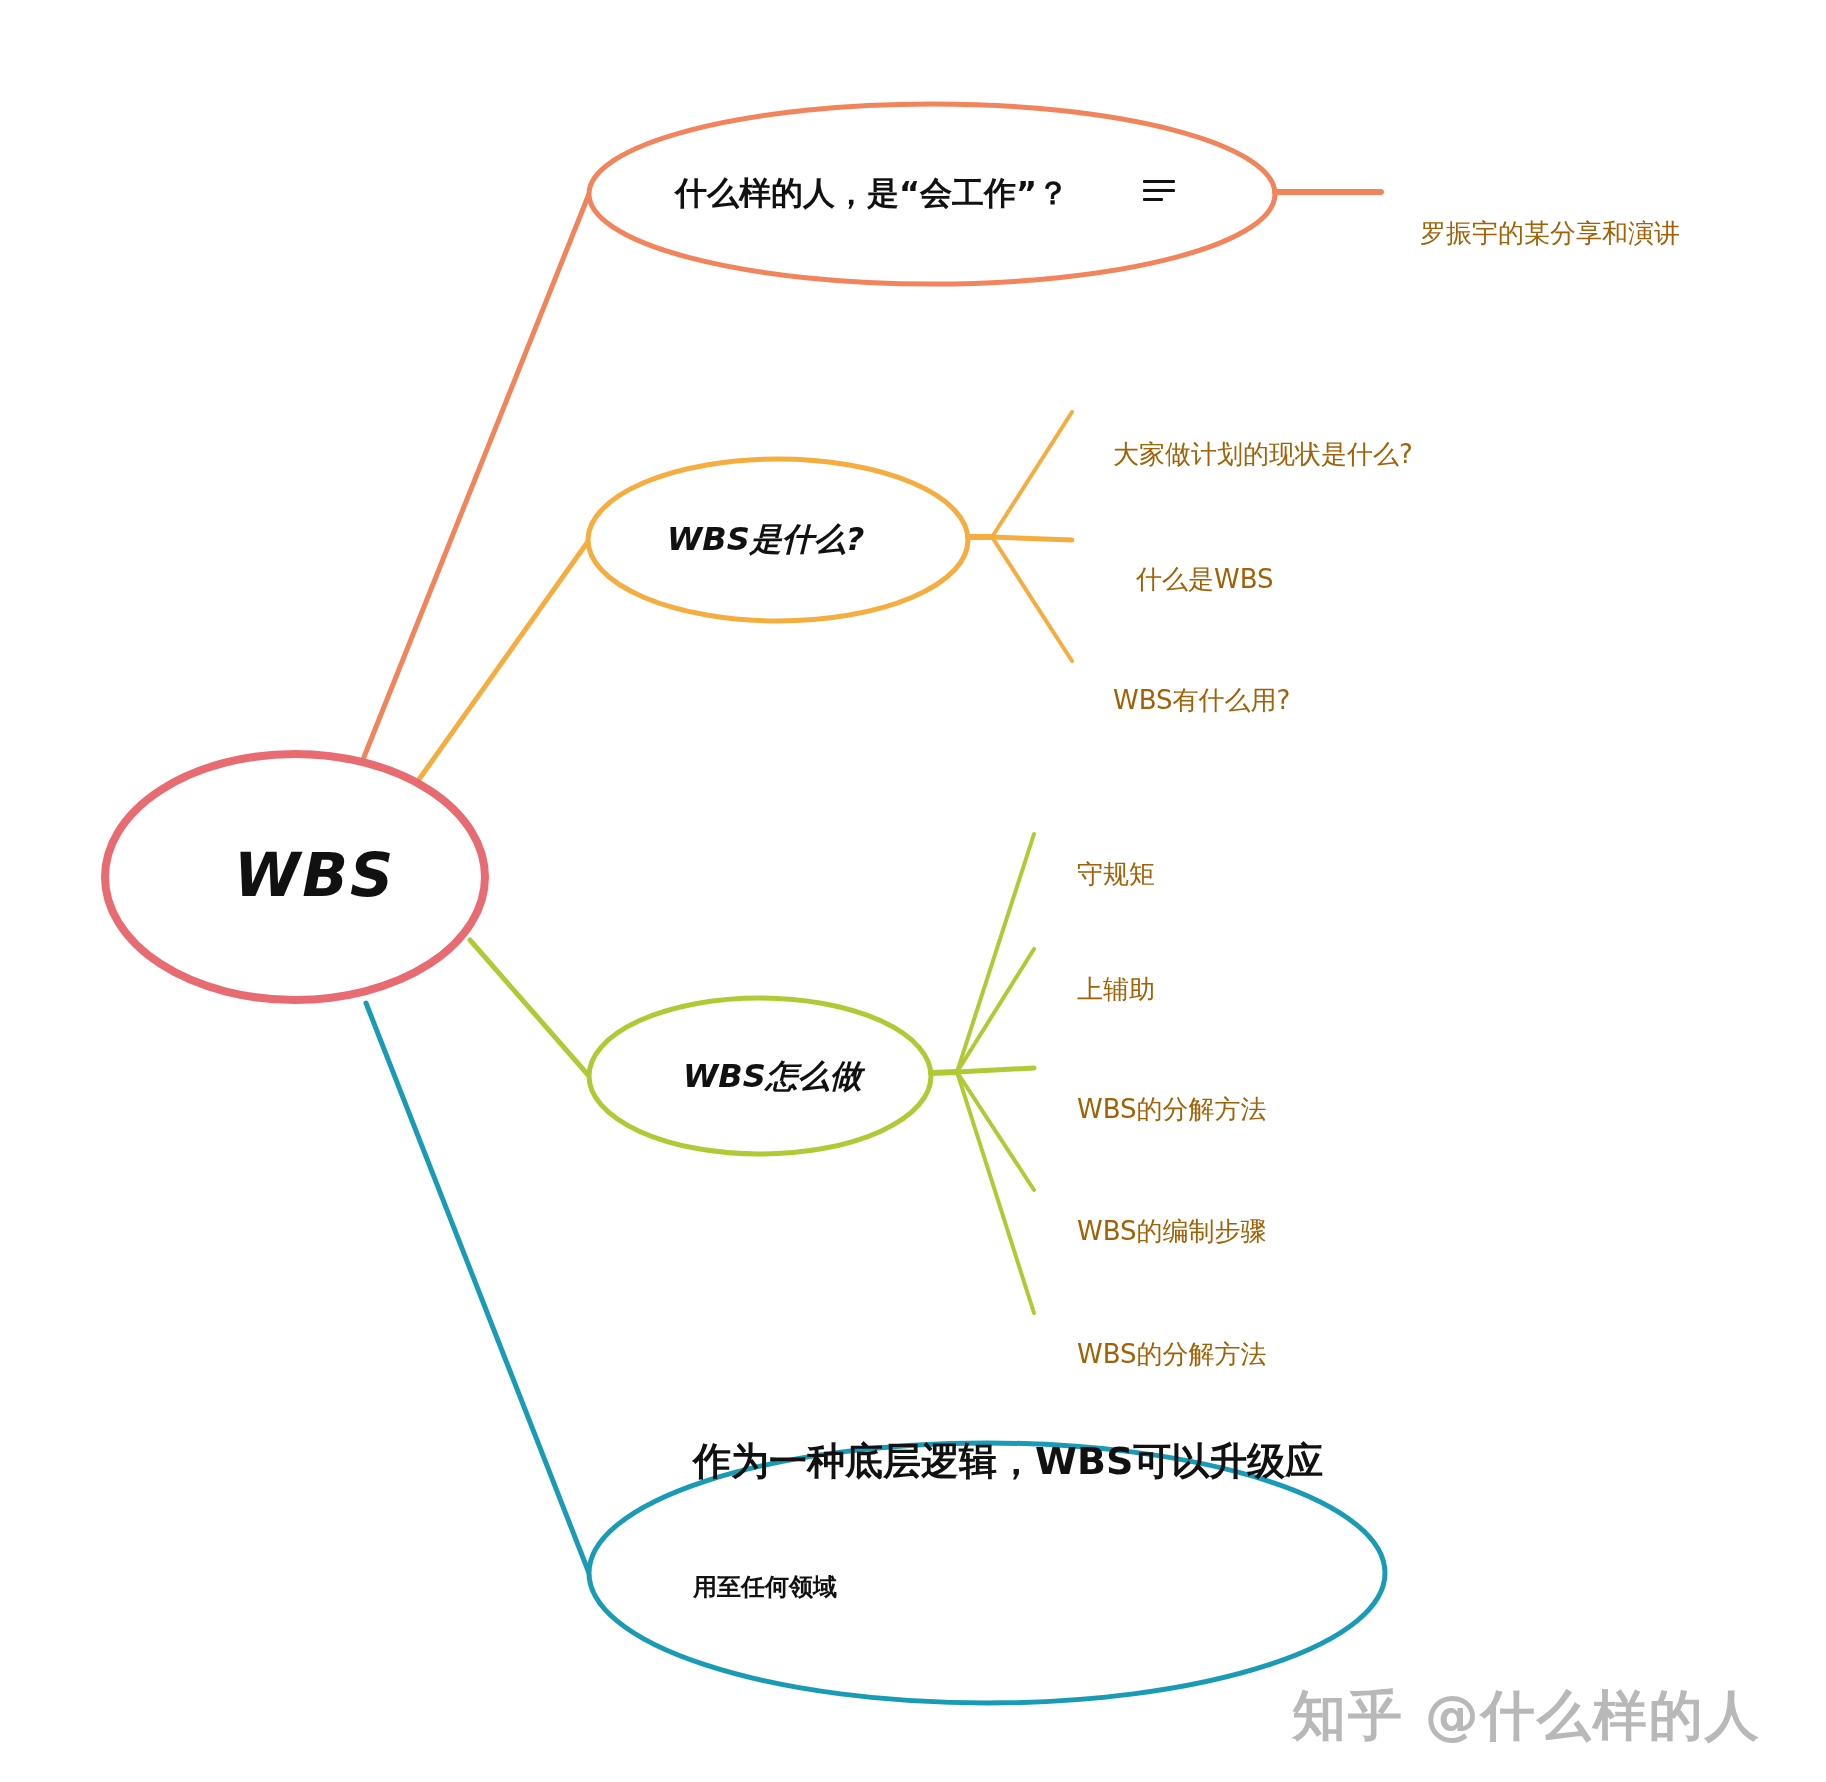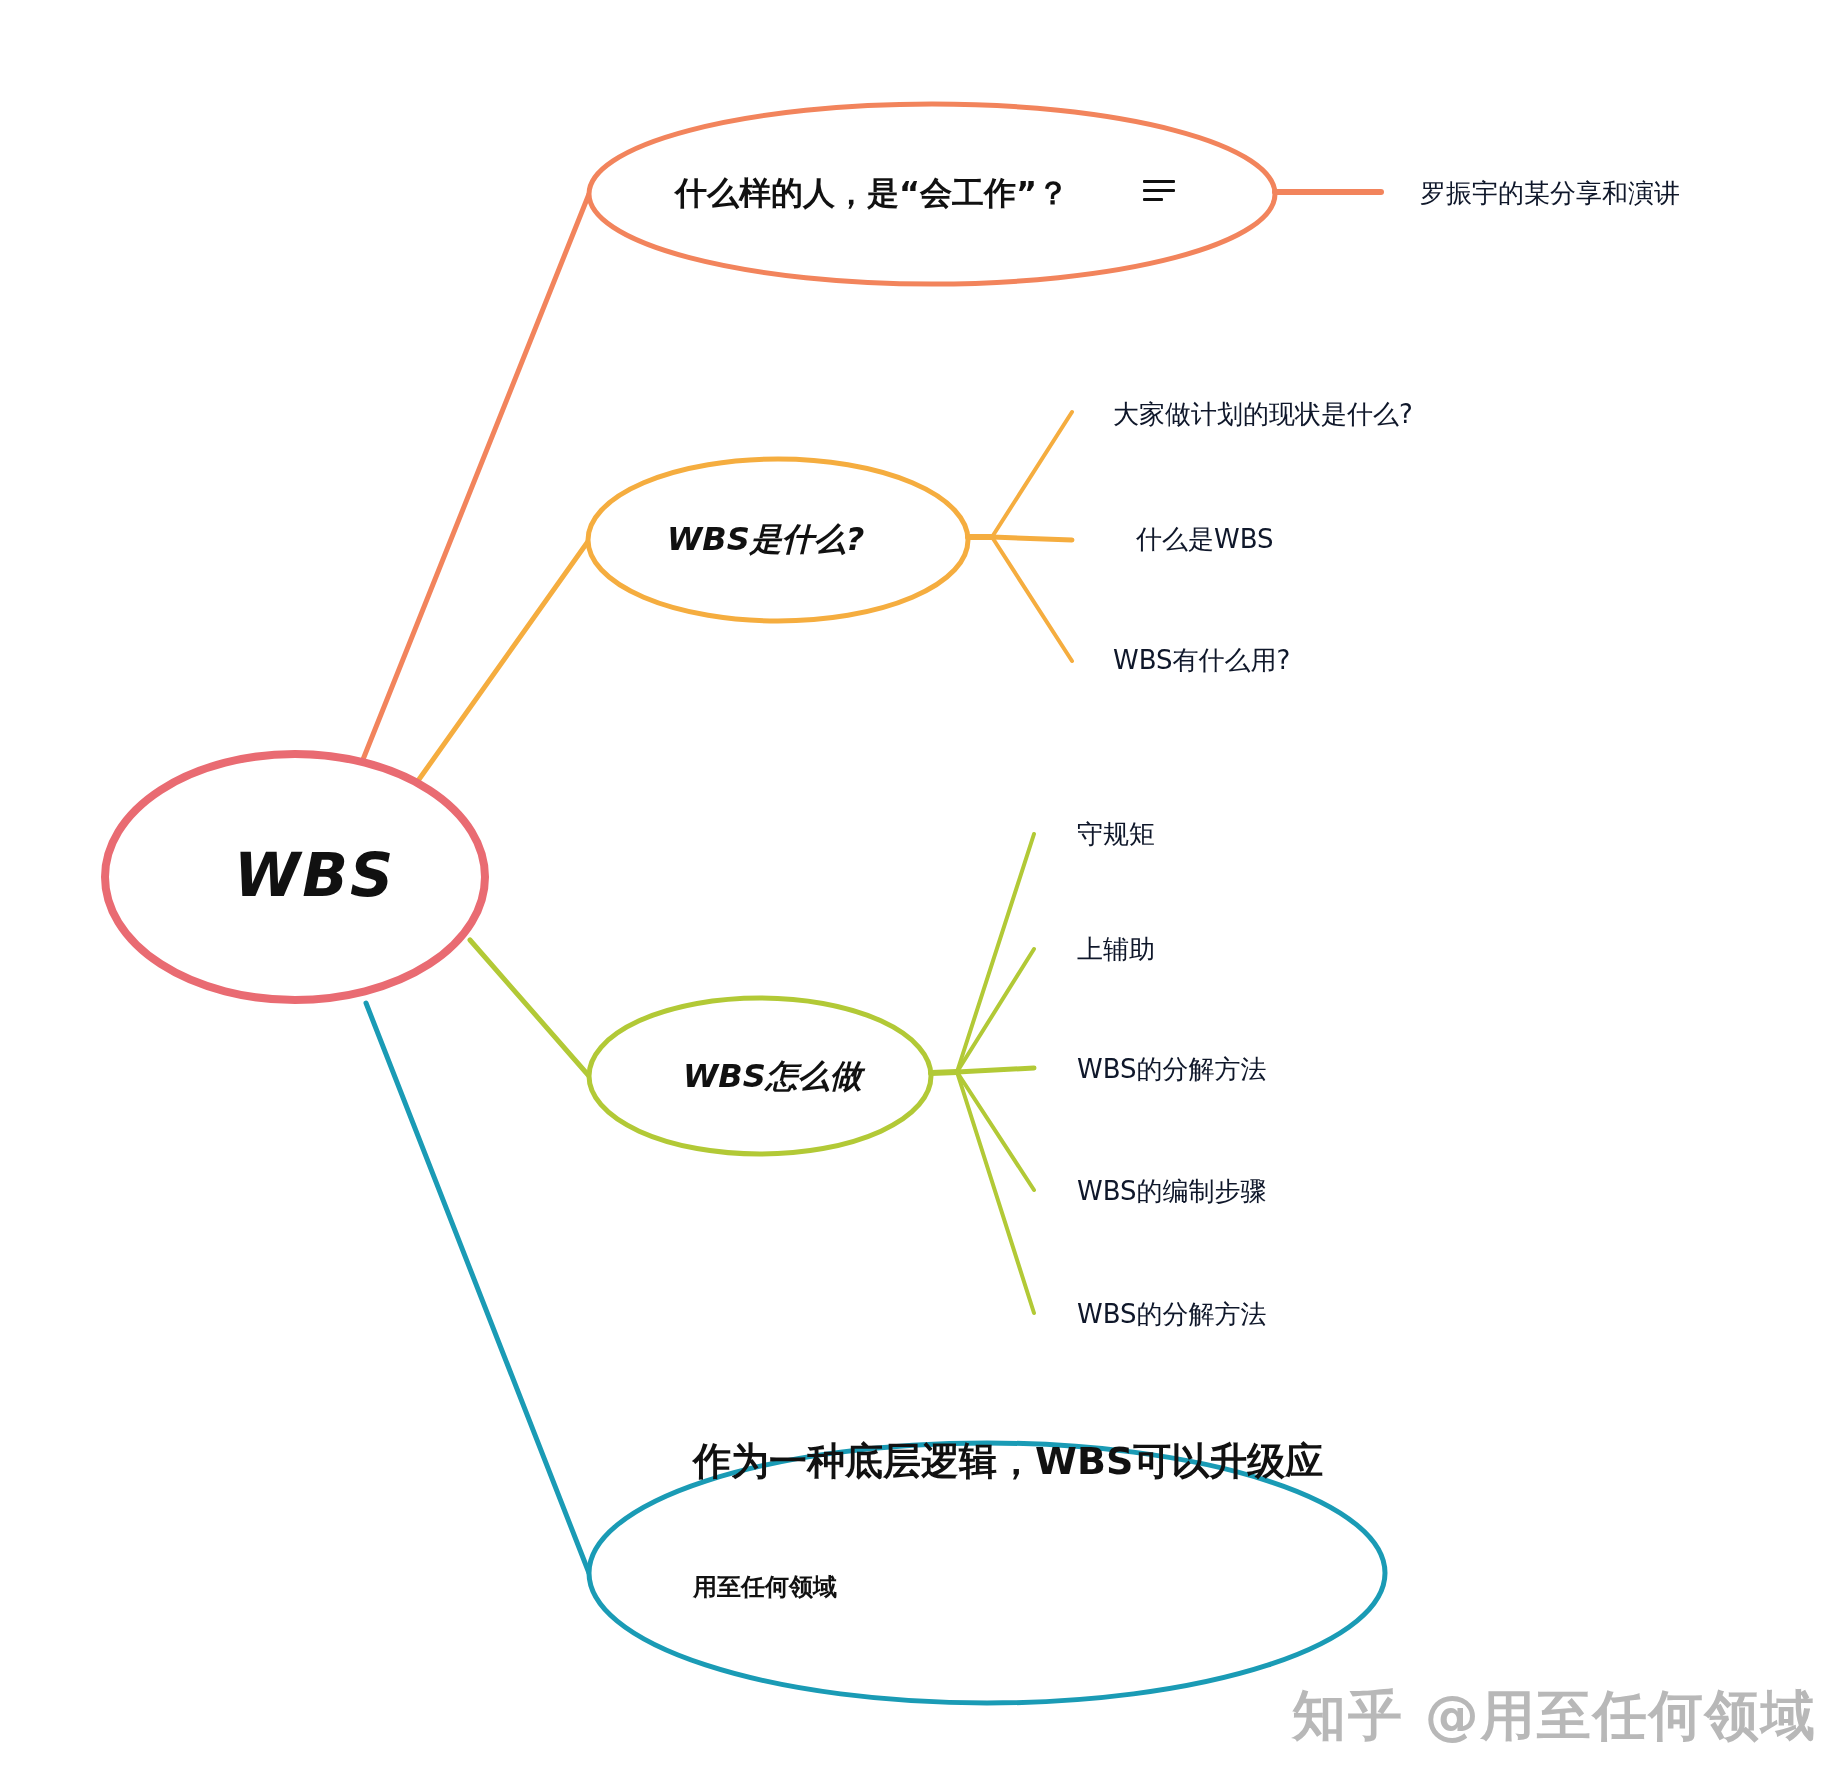--- a/index.html
+++ b/index.html
@@ -1,20 +1,20 @@
 <!DOCTYPE html>
 <html><head>
 <meta charset="utf-8">
 <style>
   html, body { margin:0; padding:0; background:#ffffff; }
   body { width:1826px; height:1782px; position:relative; overflow:hidden;
          font-family:"DejaVu Sans", sans-serif; color:#111; }
   #canvas { position:absolute; left:0; top:0; width:1826px; height:1782px; }
   .node-text { position:absolute; font-weight:bold; color:#111; white-space:nowrap; }
-  .leaf-text { position:absolute; font-size:26px; color:#0f172a; white-space:nowrap; }
+  .leaf-text { position:absolute; font-size:26px; color:#a16207; white-space:nowrap;margin-top:40px; }
   .root-text { position:absolute; font-size:60px; font-weight:bold; font-style:italic;
                font-family:"DejaVu Sans", sans-serif; letter-spacing:2px;text-align:right; }
   .watermark { position:absolute; font-size:54px; color:#b8b8b8; font-weight:bold;
                white-space:nowrap; letter-spacing:2px; }
   .notes-icon { position:absolute; width:32px; height:24px; }
   .notes-icon span { display:block; height:3px; background:#111; margin-bottom:6px; border-radius:1px; }
 </style>
 </head>
 <body>
 
@@ -65,13 +65,13 @@
 <div class="node-text" style="left:683px; top:1055px; font-size:32px; font-style:italic;">WBS怎么做</div>
 <div class="leaf-text" style="left:1077px; top:817px;">守规矩</div>
 <div class="leaf-text" style="left:1077px; top:932px;">上辅助</div>
 <div class="leaf-text" style="left:1077px; top:1052px;">WBS的分解方法</div>
 <div class="leaf-text" style="left:1077px; top:1174px;">WBS的编制步骤</div>
 <div class="leaf-text" style="left:1077px; top:1297px;">WBS的分解方法</div>
 
 <div class="node-text" style="left:693px; top:1436px; font-size:38px;">作为一种底层逻辑，WBS可以升级应</div>
 <div class="node-text" style="left:693px; top:1571px; font-size:24px;">用至任何领域</div>
 
-<div class="watermark" style="left:1292px; top:1680px;">知乎 @用至任何领域</div>
+<div class="watermark" style="left:1292px; top:1680px;">知乎 @什么样的人</div>
 
 </body></html>

